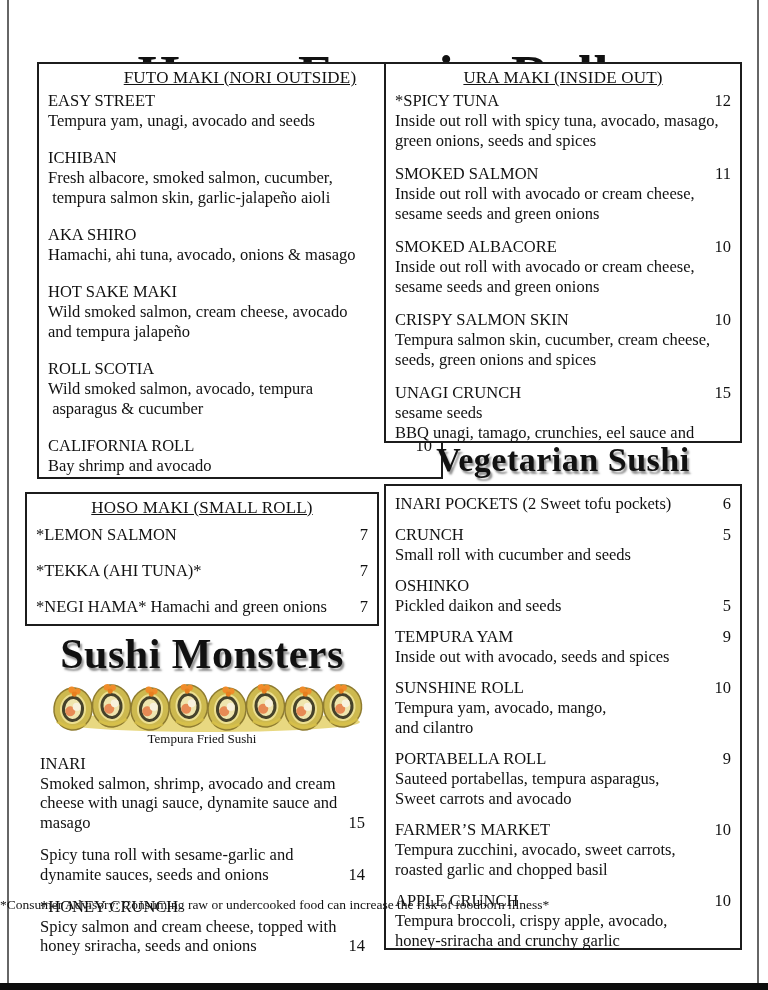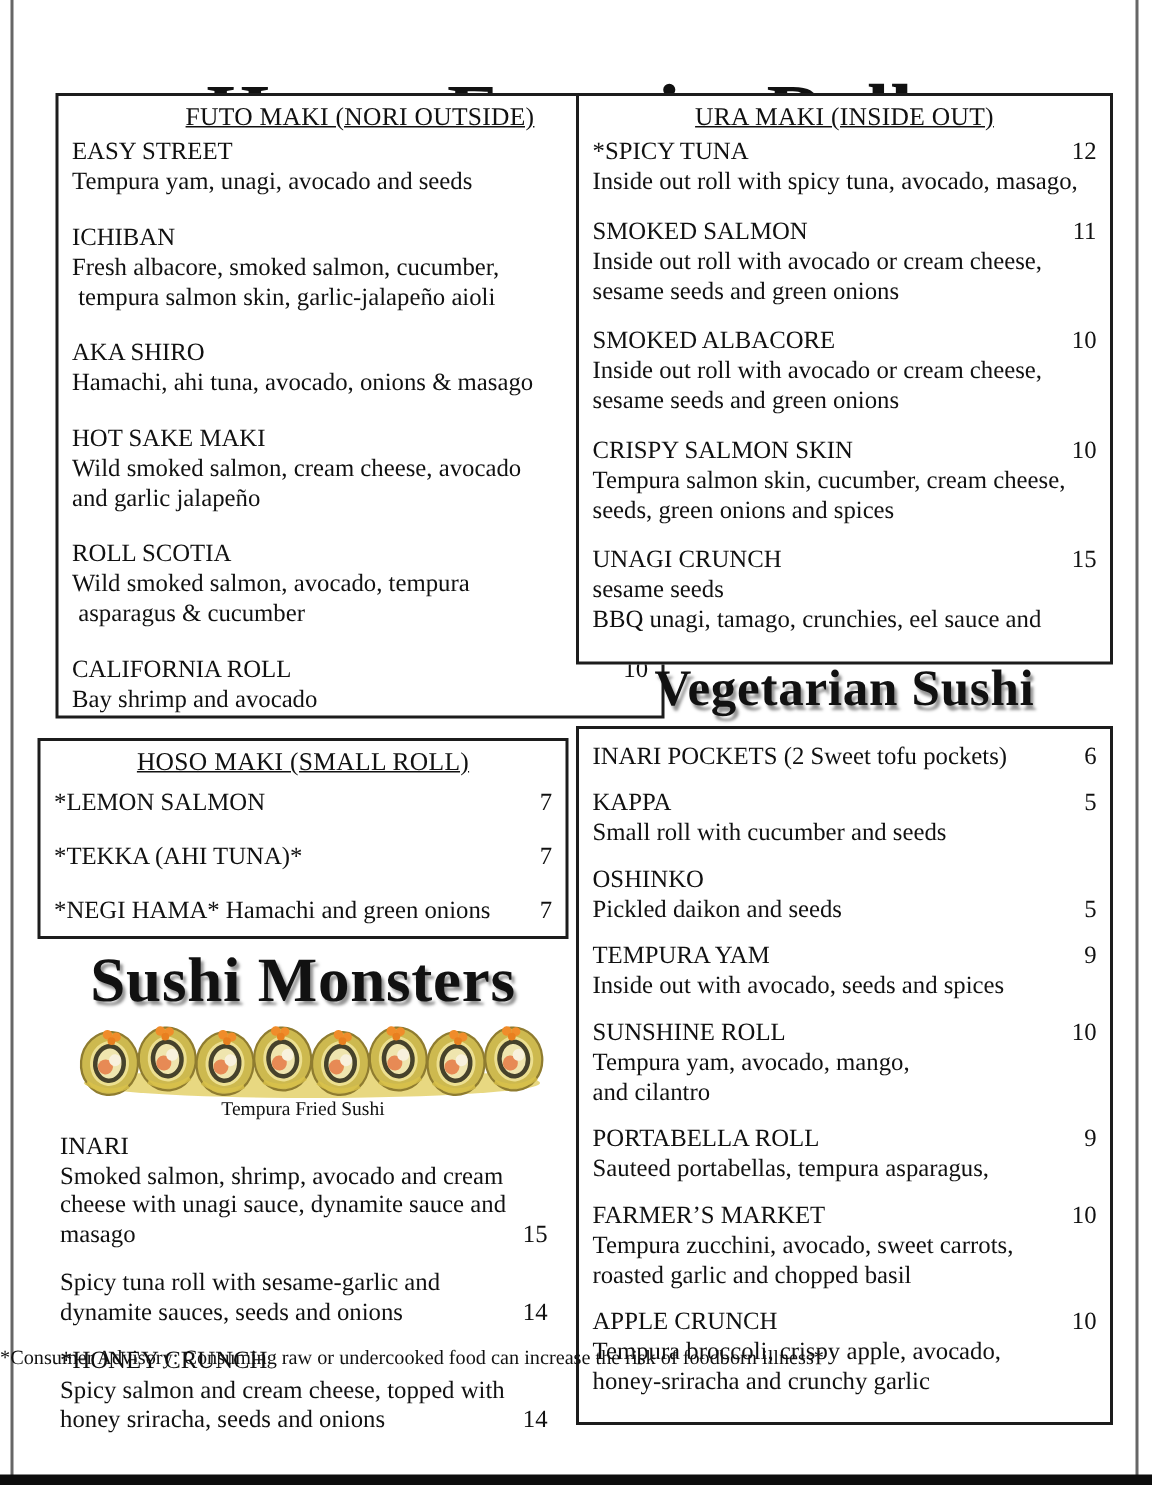--- a/index.html
+++ b/index.html
@@ -92,21 +92,21 @@
           <span class="item-price">11</span>
         </div>
         <div class="item-desc">Hamachi, ahi tuna, avocado, onions &amp; masago</div>
       </div>
       <div class="menu-item">
         <div class="item-row">
           <span class="item-name">HOT SAKE MAKI</span>
           <span class="item-price">11</span>
         </div>
         <div class="item-desc">Wild smoked salmon, cream cheese, avocado</div>
-        <div class="item-desc">and garlic jalapeño</div>
+        <div class="item-desc">and tempura jalapeño</div>
       </div>
       <div class="menu-item">
         <div class="item-row">
           <span class="item-name">ROLL SCOTIA</span>
           <span class="item-price">11</span>
         </div>
         <div class="item-desc">Wild smoked salmon, avocado, tempura</div>
         <div class="item-desc"> asparagus &amp; cucumber</div>
       </div>
       <div class="menu-item">
@@ -121,20 +121,21 @@
 
 <div class="menu-box box-ura" style="left:384px;top:62px;width:358px;height:381px;">
   <div class="box-heading">URA MAKI (INSIDE OUT)</div>
   <div class="items">
       <div class="menu-item">
         <div class="item-row">
           <span class="item-name">*SPICY TUNA</span>
           <span class="item-price">12</span>
         </div>
         <div class="item-desc">Inside out roll with spicy tuna, avocado, masago,</div>
+        <div class="item-desc">green onions, seeds and spices</div>
       </div>
       <div class="menu-item">
         <div class="item-row">
           <span class="item-name">SMOKED SALMON</span>
           <span class="item-price">11</span>
         </div>
         <div class="item-desc">Inside out roll with avocado or cream cheese,</div>
         <div class="item-desc">sesame seeds and green onions</div>
       </div>
       <div class="menu-item">
@@ -192,21 +193,21 @@
 <div class="menu-box box-veg" style="left:384px;top:484px;width:358px;height:466px;">
   <div class="items" style="margin-top:5px;">
       <div class="menu-item">
         <div class="item-row">
           <span class="item-name">INARI POCKETS (2 Sweet tofu pockets)</span>
           <span class="item-price">6</span>
         </div>
       </div>
       <div class="menu-item">
         <div class="item-row">
-          <span class="item-name">KAPPA</span>
+          <span class="item-name">CRUNCH</span>
           <span class="item-price">5</span>
         </div>
         <div class="item-desc">Small roll with cucumber and seeds</div>
       </div>
       <div class="menu-item">
         <div class="item-row">
           <span class="item-name">OSHINKO</span>
         </div>
         <div class="item-row">
           <span class="item-desc">Pickled daikon and seeds</span>
@@ -227,20 +228,21 @@
         </div>
         <div class="item-desc">Tempura yam, avocado, mango,</div>
         <div class="item-desc">and cilantro</div>
       </div>
       <div class="menu-item">
         <div class="item-row">
           <span class="item-name">PORTABELLA ROLL</span>
           <span class="item-price">9</span>
         </div>
         <div class="item-desc">Sauteed portabellas, tempura asparagus,</div>
+        <div class="item-desc">Sweet carrots and avocado</div>
       </div>
       <div class="menu-item">
         <div class="item-row">
           <span class="item-name">FARMER’S MARKET</span>
           <span class="item-price">10</span>
         </div>
         <div class="item-desc">Tempura zucchini, avocado, sweet carrots,</div>
         <div class="item-desc">roasted garlic and chopped basil</div>
       </div>
       <div class="menu-item">

